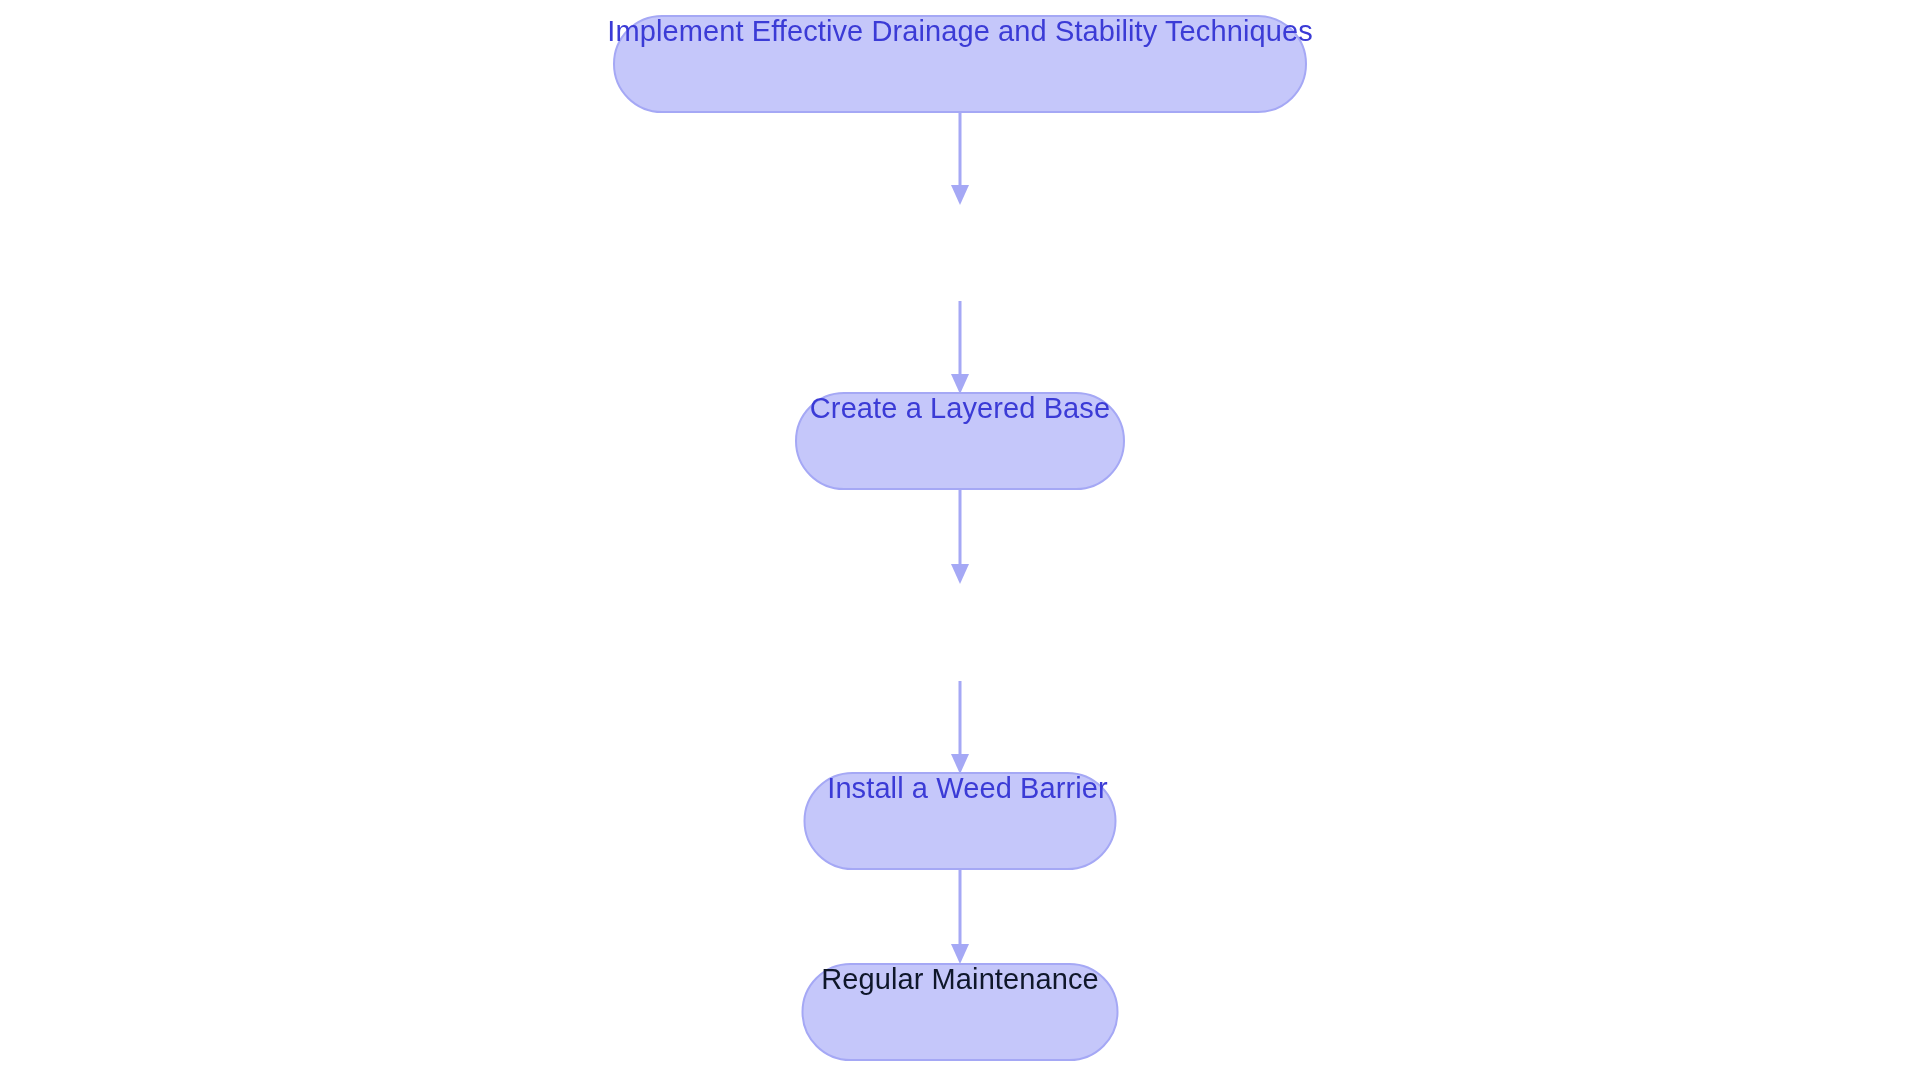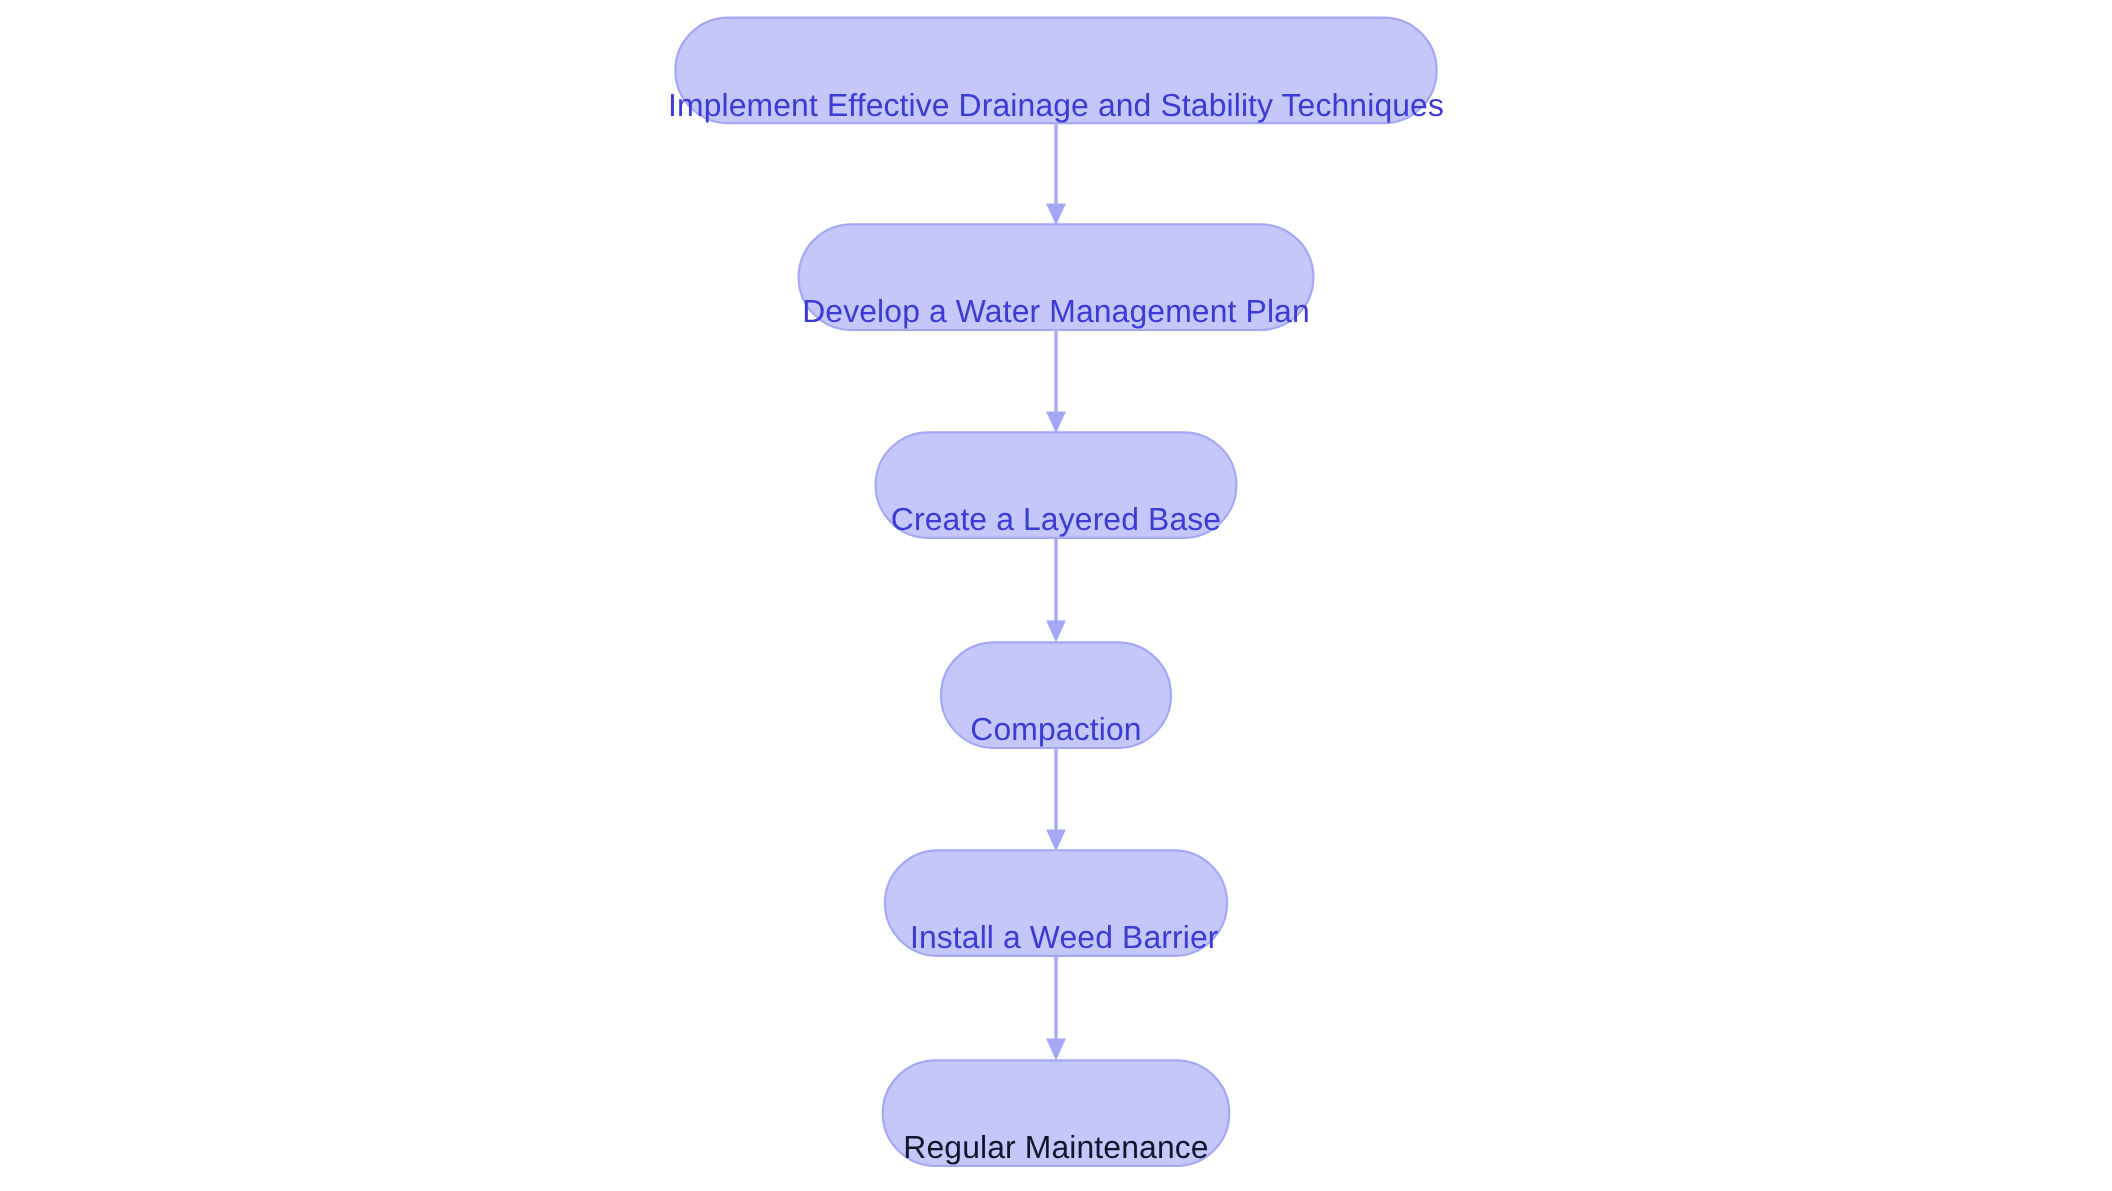--- a/index.html
+++ b/index.html
@@ -16,21 +16,21 @@
   #flowchart-canvas {
     position: relative;
     width: 1920px;
     height: 1083px;
     background: #ffffff;
   }
   .node {
     position: absolute;
     box-sizing: border-box;
     display: flex;
-    align-items: flex-end;
+    align-items: flex-start;
     justify-content: center;
     background: #c5c7fa;
     border: 2px solid #a5a8f5;
     border-radius: 999px;
     height: 98px;
     transform: translateX(-50%);
   }
   .node-label {
     color: #3b3bd6;
     font-family: "Liberation Sans", sans-serif;
@@ -73,41 +73,35 @@
 
   <div class="node" style="left: 960px; top: 15px; width: 694px; background: rgb(197, 199, 250); border-color: rgb(165, 168, 245);">
     <span class="node-label" style="color: rgb(59, 59, 214);">Implement Effective Drainage and Stability Techniques</span>
   </div>
 
   <div class="connector" style="left: 960px; top: 113px; height: 92px;">
     <div class="connector-line" style="height: 74px; background: rgb(165, 168, 245);"></div>
     <div class="connector-head" style="border-top-color: rgb(165, 168, 245);"></div>
   </div>
 
-  <div class="node" style="left: 960px; top: 203px; width: 470px; background: rgb(197, 199, 250); border-color: rgb(165, 168, 245);">
-    <span class="node-label" style="color: rgb(59, 59, 214);">Develop a Water Management Plan</span>
-  </div>
 
   <div class="connector" style="left: 960px; top: 301px; height: 93px;">
     <div class="connector-line" style="height: 75px; background: rgb(165, 168, 245);"></div>
     <div class="connector-head" style="border-top-color: rgb(165, 168, 245);"></div>
   </div>
 
   <div class="node" style="left: 960px; top: 392px; width: 330px; background: rgb(197, 199, 250); border-color: rgb(165, 168, 245);">
     <span class="node-label" style="color: rgb(59, 59, 214);">Create a Layered Base</span>
   </div>
 
   <div class="connector" style="left: 960px; top: 490px; height: 94px;">
     <div class="connector-line" style="height: 76px; background: rgb(165, 168, 245);"></div>
     <div class="connector-head" style="border-top-color: rgb(165, 168, 245);"></div>
   </div>
 
-  <div class="node" style="left: 960px; top: 583px; width: 211px; background: rgb(197, 199, 250); border-color: rgb(165, 168, 245);">
-    <span class="node-label" style="color: rgb(59, 59, 214);">Compaction</span>
-  </div>
 
   <div class="connector" style="left: 960px; top: 681px; height: 93px;">
     <div class="connector-line" style="height: 75px; background: rgb(165, 168, 245);"></div>
     <div class="connector-head" style="border-top-color: rgb(165, 168, 245);"></div>
   </div>
 
   <div class="node" style="left: 960px; top: 772px; width: 313px; background: rgb(197, 199, 250); border-color: rgb(165, 168, 245);">
     <span class="node-label" style="color: rgb(59, 59, 214); margin-left: 15px;">Install a Weed Barrier</span>
   </div>
 

